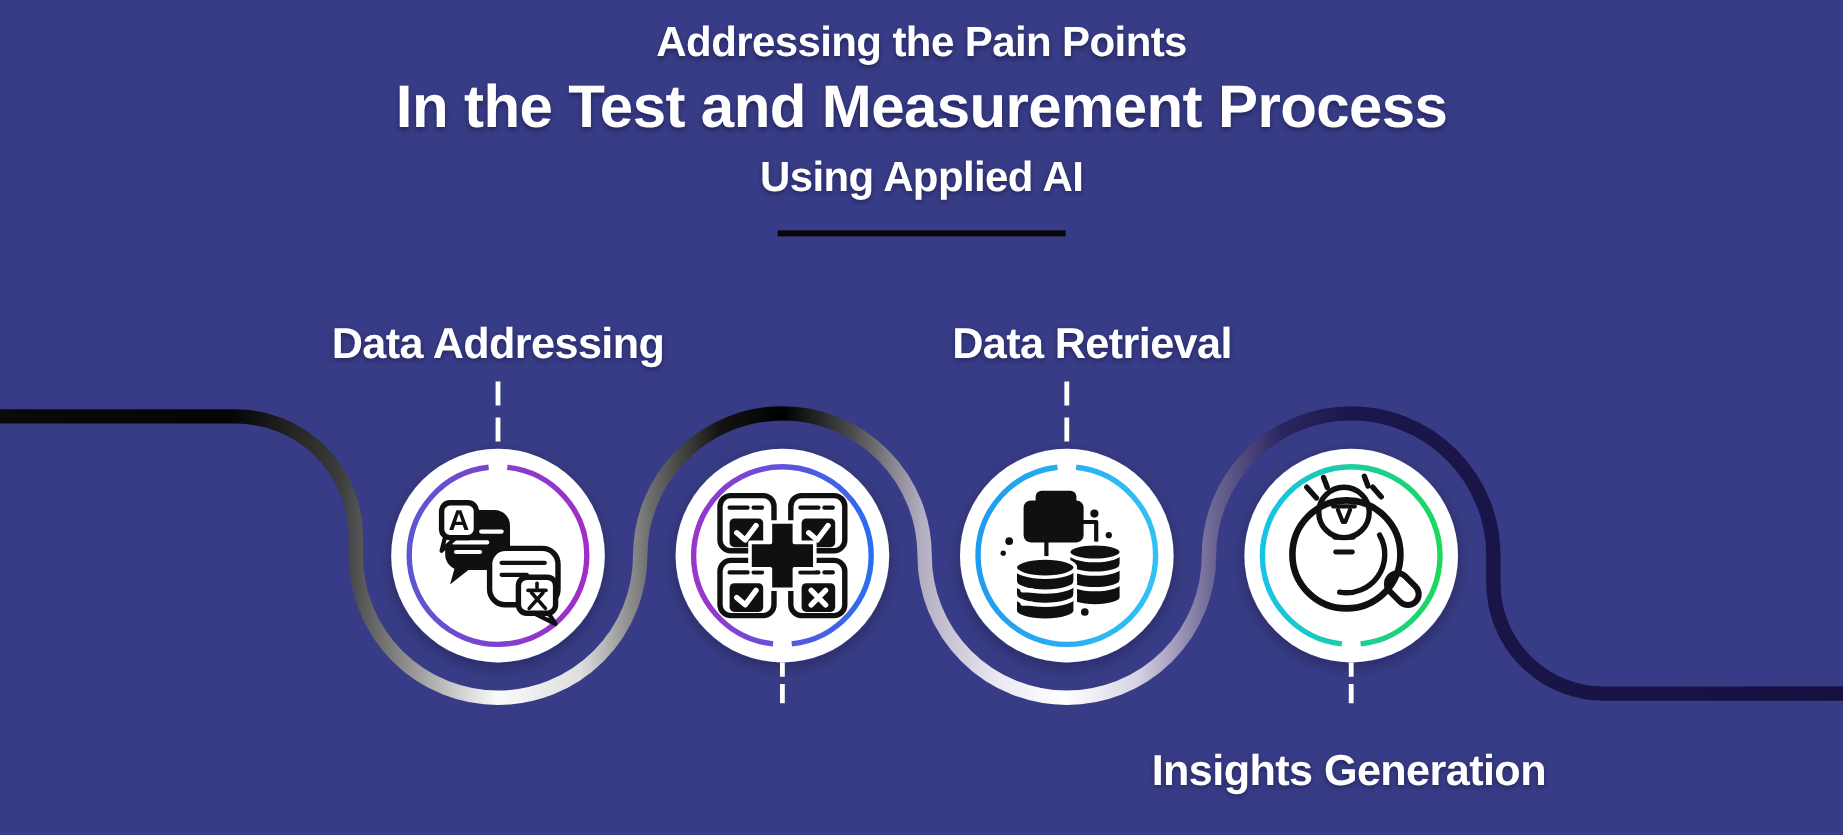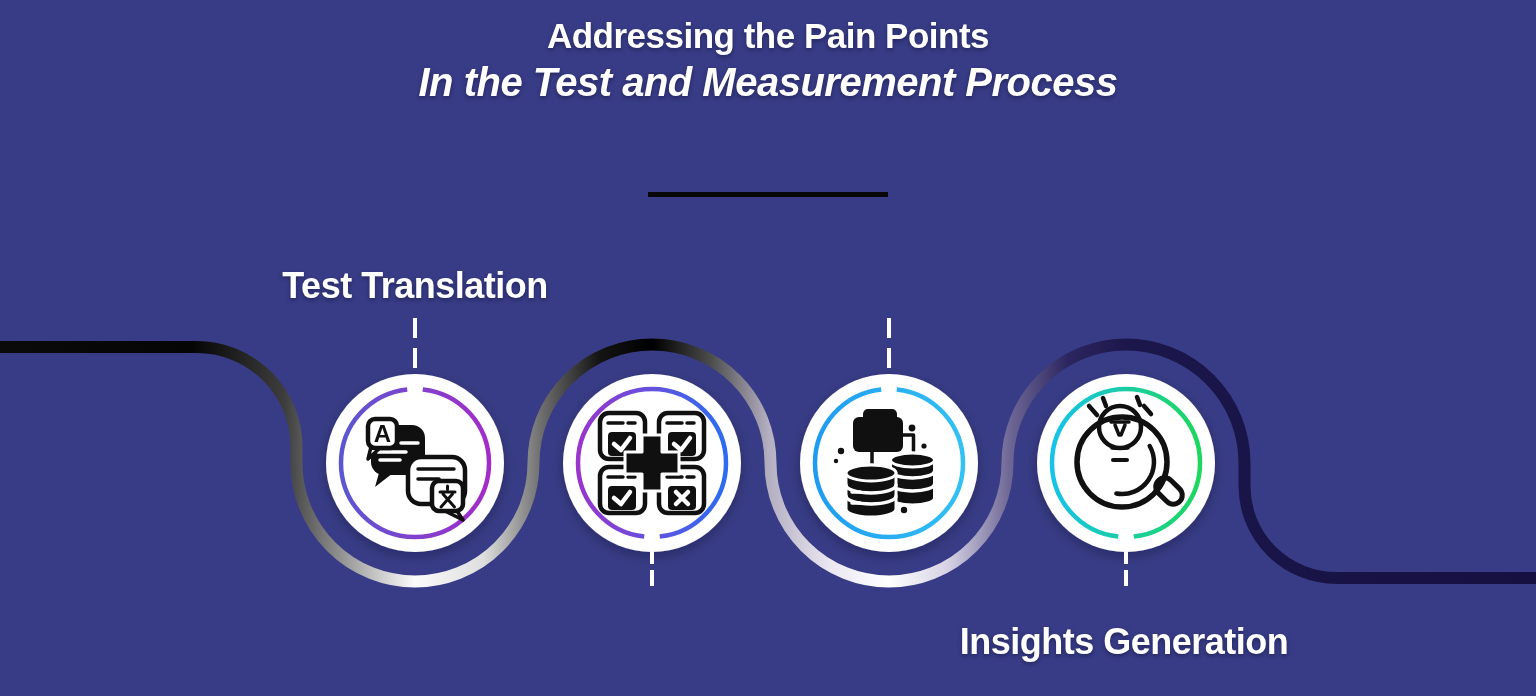--- a/index.html
+++ b/index.html
@@ -7,37 +7,38 @@
     position:relative;width:1536px;height:696px;overflow:hidden;
     background:#383c86;
     font-family:"Liberation Sans",sans-serif;
   }
   .title-line{
     position:absolute;left:0;width:100%;text-align:center;color:#ffffff;
     font-weight:700;letter-spacing:-0.5px;white-space:nowrap;
     text-shadow:0 2px 4px rgba(10,12,40,0.45);
   }
   .t1{top:16px;font-size:35px;}
-  .t2{top:60px;font-size:40px;font-style:italic;}
+  .t2{top:60px;font-size:50px;}
   .t3{top:128px;font-size:35px;}
   .title-underline{position:absolute;left:648px;top:192px;width:240px;height:5px;background:#070707;}
   .step-label{
     position:absolute;transform:translateX(-50%);white-space:nowrap;
     color:#ffffff;font-size:36px;font-weight:700;letter-spacing:-0.5px;
     text-shadow:0 2px 4px rgba(10,12,40,0.45);
   }
   svg.canvas{position:absolute;left:0;top:0;}
 </style>
 </head>
 <body>
 
 <div class="stage" style="background: rgb(56, 60, 134);">
 
   <div class="title-line t1">Addressing the Pain Points</div>
   <div class="title-line t2">In the Test and Measurement Process</div>
+  <div class="title-line t3">Using Applied AI</div>
   <div class="title-underline"></div>
 
   <svg class="canvas" width="1536" height="696" viewBox="0 0 1536 696">
     <defs>
       <linearGradient id="ribbonGrad" gradientUnits="userSpaceOnUse" x1="0" y1="0" x2="1536" y2="0">
         <stop offset="0" stop-color="#0a0a0a"></stop>
         <stop offset="0.125" stop-color="#050505"></stop>
         <stop offset="0.185" stop-color="#3d3d3d"></stop>
         <stop offset="0.243" stop-color="#c2c2c2"></stop>
         <stop offset="0.27" stop-color="#fbfbfb"></stop>
@@ -208,15 +209,16 @@
       <g fill="none" stroke="#101010" stroke-width="3.5">
         <line x1="-15" y1="-44" x2="3" y2="-44"></line>
         <path d="M -11 -41 L -7 -31 L -5 -31 L -1 -41"></path>
         <line x1="-14" y1="-18" x2="2" y2="-18"></line>
       </g>
       <line x1="-13" y1="-6" x2="1" y2="-6" stroke="#101010" stroke-width="4"></line>
       <circle cx="-4" cy="-4" r="45" fill="none" stroke="#101010" stroke-width="5.5"></circle>
     </g>
   </svg>
 
-  <div class="step-label" style="left:415px;top:265px">Test Translation</div>
+  <div class="step-label" style="left:415px;top:265px">Data Addressing</div>
+  <div class="step-label" style="left:910px;top:265px">Data Retrieval</div>
   <div class="step-label" style="left:1124px;top:621px">Insights Generation</div>
 </div>
 
 </body></html>

